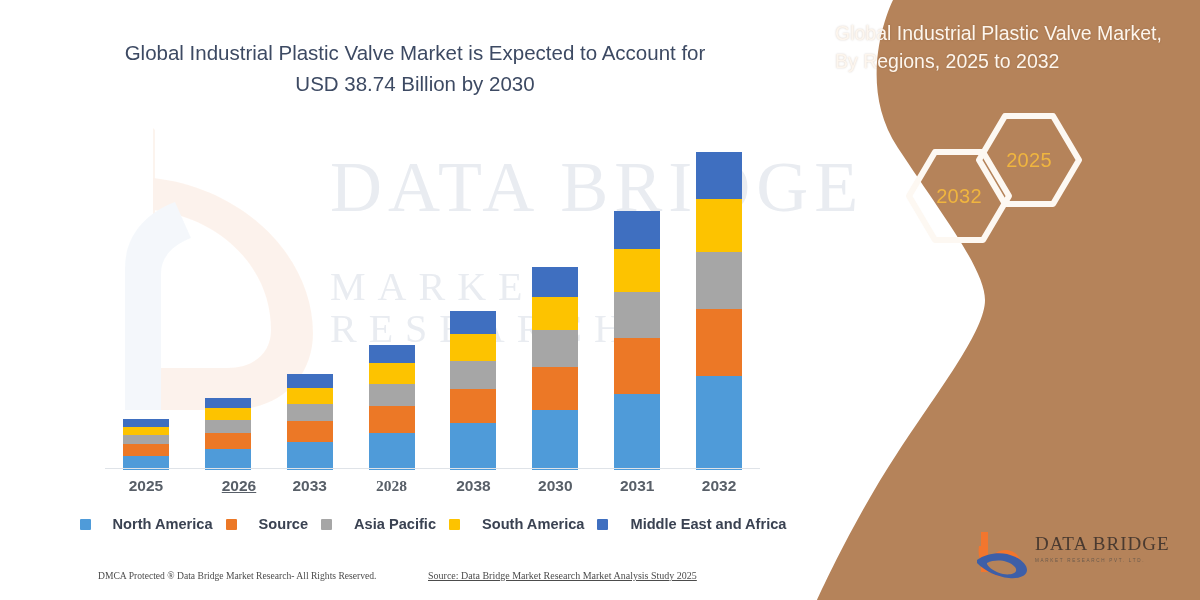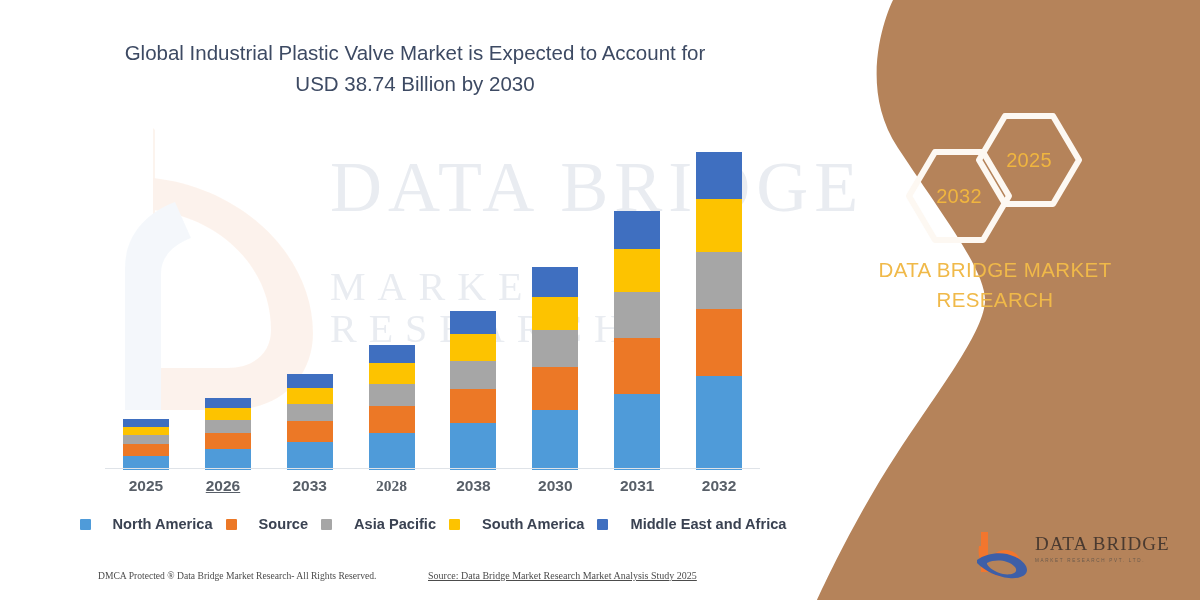--- a/index.html
+++ b/index.html
@@ -185,21 +185,21 @@
         <div class="seg" style="background: rgb(79, 155, 217); height: 29.6066%;"></div>
         <div class="seg" style="background: rgb(236, 120, 38); height: 21.118%;"></div>
         <div class="seg" style="background: rgb(166, 166, 166); height: 17.8054%;"></div>
         <div class="seg" style="background: rgb(253, 195, 0); height: 16.5631%;"></div>
         <div class="seg" style="background: rgb(63, 111, 192); height: 14.9068%;"></div>
       </div>
     </div>
   <div id="axis-line"></div>
   <div id="xlabels">
       <div class="xlab" style="left: 5.9375px;">2025</div>
-      <div class="xlab" style="left: 83px; text-decoration: underline;">2026</div>
+      <div class="xlab" style="left: 99px; text-decoration: underline;">2026</div>
       <div class="xlab" style="left: 169.688px;">2033</div>
       <div class="xlab" style="left: 251.562px; font-family: Liberation Serif, serif;">2028</div>
       <div class="xlab" style="left: 333.438px;">2038</div>
       <div class="xlab" style="left: 415.312px; text-align: center;">2030</div>
       <div class="xlab" style="left: 497.188px;">2031</div>
       <div class="xlab" style="left: 579.062px;">2032</div>
     </div>
 
   <div id="legend">
       <div class="lg-item">
@@ -230,35 +230,35 @@
   <div id="right-panel">
     <svg class="panel-svg" width="420" height="600" viewBox="0 0 420 600">
       <path d="M113 0 L420 0 L420 600 L37 600
                C37 600 73 520 118 452
                C163 384 205 330 205 300
                C205 270 163 216 118 148
                C73 80 113 0 113 0 Z" fill="#b5835a"></path>
     </svg>
 
     <div class="panel-content">
+      <div id="rp-title">Global Industrial Plastic Valve Market, By Regions, 2025 to 2032</div>
 
       <div class="hexwrap" id="hex-2032">
         <svg width="108" height="96" viewBox="0 0 108 96">
           <polygon points="30,4 78,4 104,48 78,92 30,92 4,48" fill="none" stroke="#fdf8f2" stroke-width="6" stroke-linejoin="round"></polygon>
         </svg>
         <div class="hextext">2032</div>
       </div>
       <div class="hexwrap" id="hex-2025">
         <svg width="108" height="96" viewBox="0 0 108 96">
           <polygon points="30,4 78,4 104,48 78,92 30,92 4,48" fill="none" stroke="#fdf8f2" stroke-width="6" stroke-linejoin="round"></polygon>
         </svg>
         <div class="hextext">2025</div>
       </div>
 
-      <div id="rp-brand">DATA BRIDGE MARKET RESEARCH</div>
 
       <div id="rp-logo">
         <div class="logo-mark">
           <svg width="54" height="50" viewBox="0 0 54 50">
             <path d="M13 2 L13 30 C13 30 20 20 30 20 C40 20 46 27 46 34 C46 42 39 47 30 47
                      C18 47 10 40 6 32 C4 28 3 22 4 16 L11 16 C10 22 11 27 14 31
                      C17 36 23 40 30 40 C35 40 39 38 39 34 C39 30 35 27 30 27
                      C22 27 16 34 13 42 L6 42 L6 2 Z" fill="#f2762e"></path>
             <path d="M2 30 C10 24 22 22 32 24 C44 27 52 34 52 40 C52 46 44 49 34 48
                      C22 47 10 41 2 33 Z" fill="#3d5fa8"></path>

